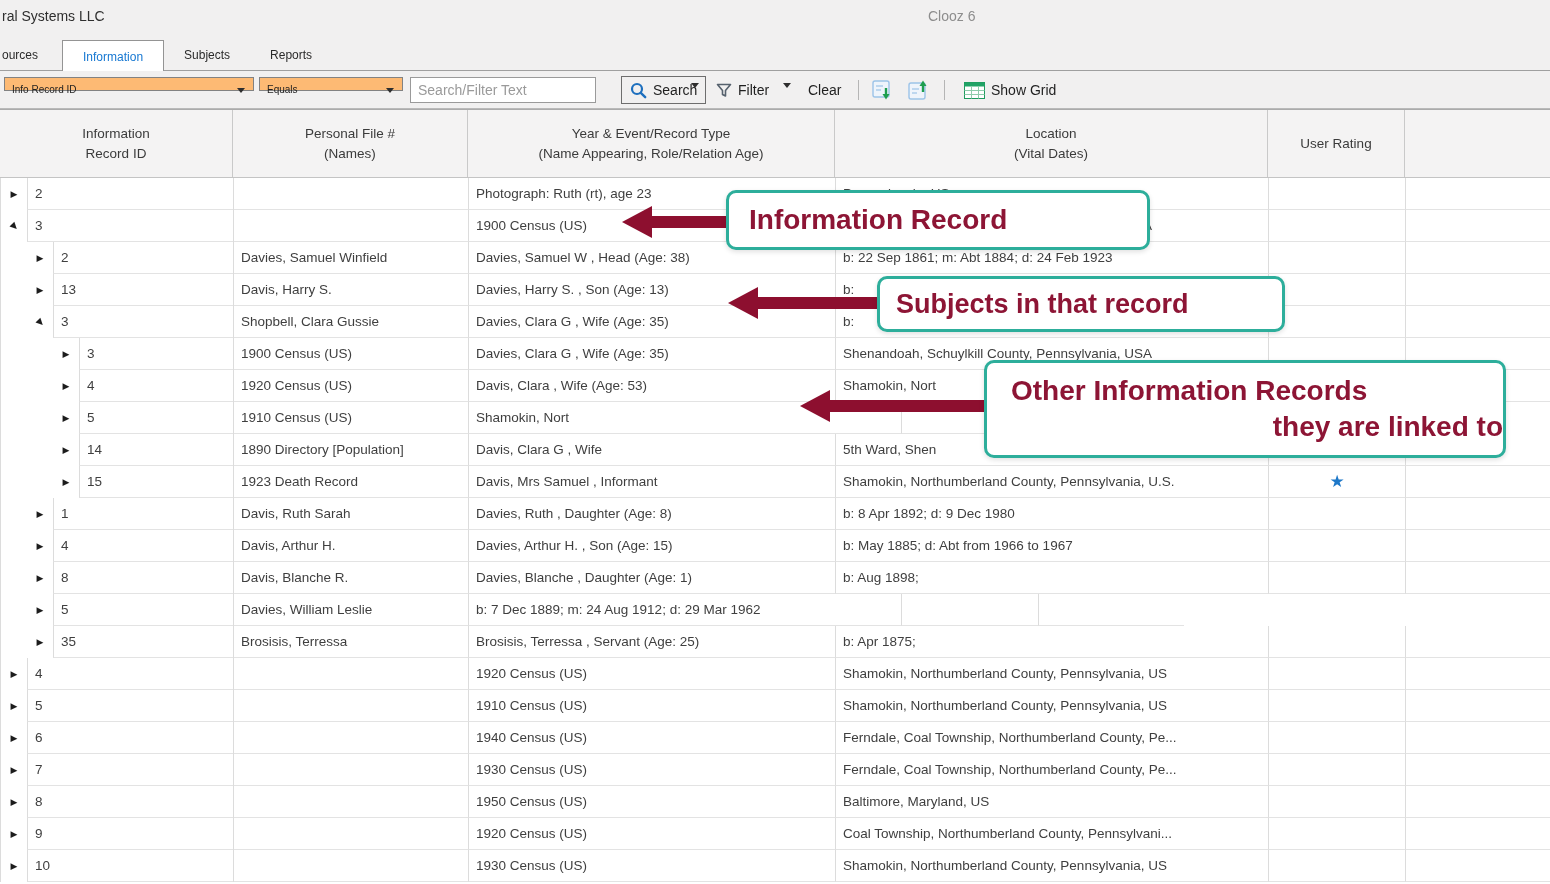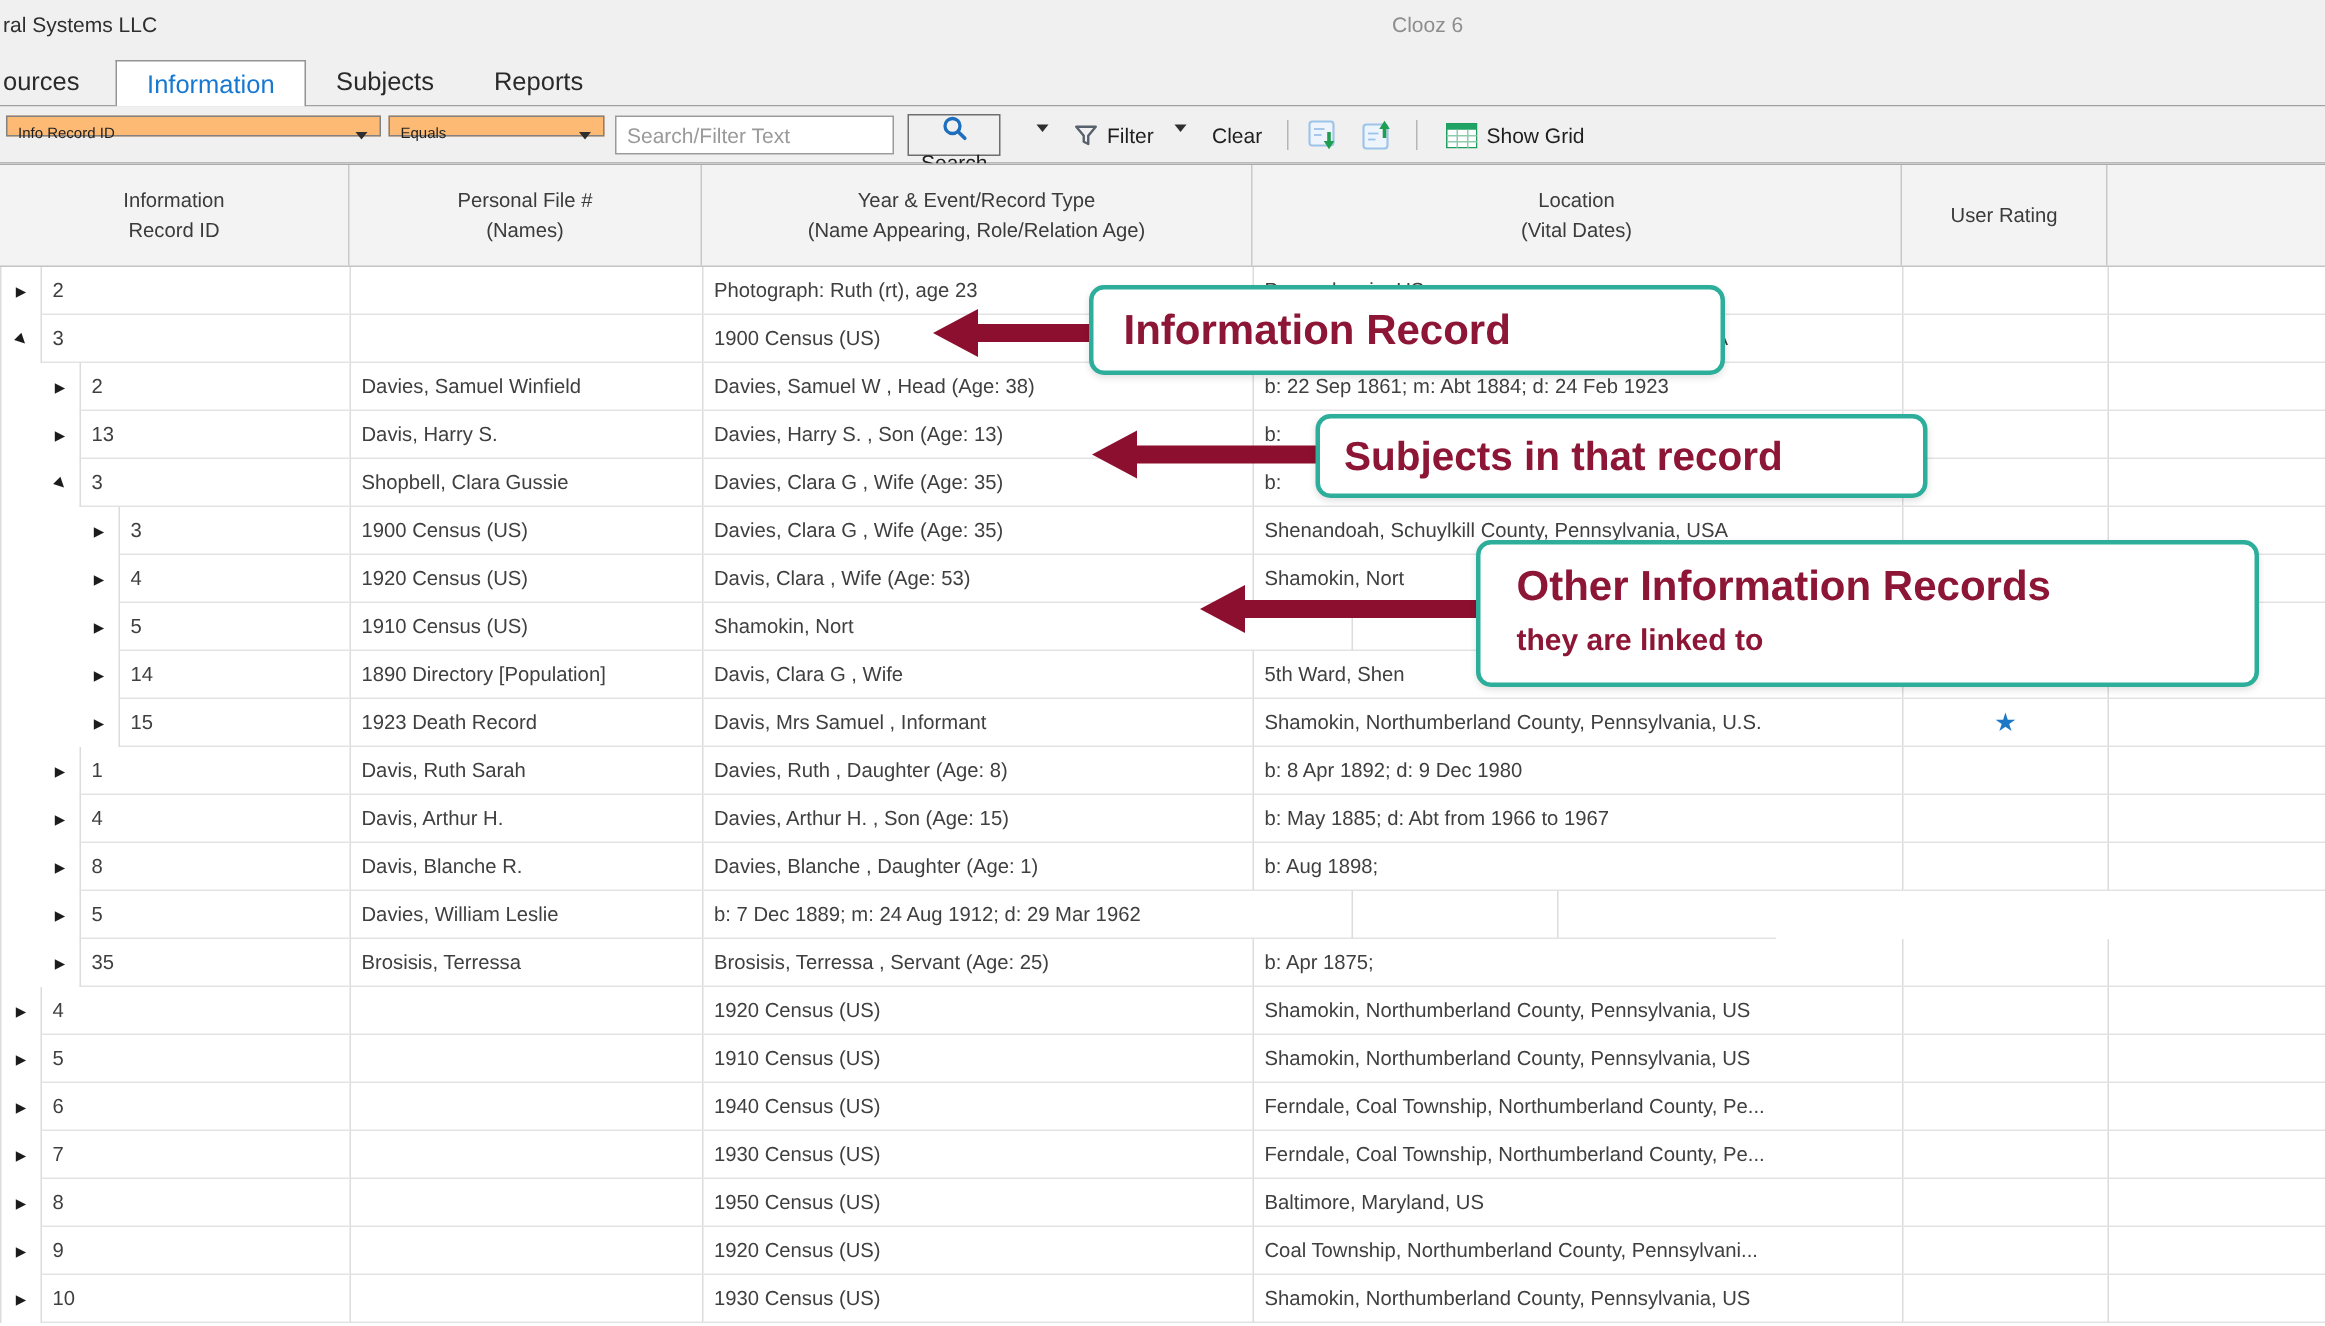--- a/index.html
+++ b/index.html
@@ -6,21 +6,21 @@
   body{width:1550px;height:884px;overflow:hidden;font-family:"Liberation Sans",sans-serif;background:#fff;}
   #app{position:relative;width:1550px;height:884px;background:#fff;}
 
   
   .titlebar{position:absolute;left:0;top:0;width:1550px;height:40px;background:#f1f0f0;}
   .title-left{position:absolute;left:2px;top:8px;font-size:14px;color:#2f2f2f;}
   .title-center{position:absolute;left:928px;top:8px;font-size:14px;color:#8d8d8d;}
 
   
   .tabbar{position:absolute;left:0;top:40px;width:1550px;height:31px;background:#f1f0f0;border-bottom:1px solid #9f9f9f;box-sizing:border-box;display:flex;align-items:flex-end;}
-  .tab{height:30px;line-height:30px;padding:0 20px;font-size:17px;color:#2a2a2a;cursor:default;}
+  .tab{height:30px;line-height:30px;padding:0 20px;font-size:12px;color:#2a2a2a;cursor:default;}
   .tab.first{padding-left:2px;padding-right:24px;}
   .tab.active{background:#fff;border:1px solid #949494;border-bottom:none;color:#1778d2;height:31px;margin-bottom:-1px;box-sizing:border-box;padding-top:1px;}
 
   
   .toolbar{position:absolute;left:0;top:71px;width:1550px;height:38px;background:#f1f0f0;border-bottom:1px solid #b9b9b9;box-sizing:border-box;}
   .combo{position:absolute;top:6px;height:14px;background:#fdba74;border:1px solid #828282;box-sizing:border-box;font-size:10px;color:#1f1f1f;line-height:24px;padding-left:7px;}
   .combo .caret{position:absolute;right:8px;top:10px;}
   .caret{width:0;height:0;border-left:4px solid transparent;border-right:4px solid transparent;border-top:5px solid #2e2e2e;display:inline-block;}
   .txtinput{position:absolute;top:6px;height:26px;background:#fff;border:1px solid #9a9a9a;box-sizing:border-box;font-size:14px;color:#9a9a9a;line-height:24px;padding-left:7px;}
   .tbtn{position:absolute;top:5px;height:28px;display:flex;align-items:center;gap:6px;font-size:14px;color:#1f1f1f;padding:0 8px;box-sizing:border-box;}
@@ -44,21 +44,21 @@
   .indent{height:100%;}
   .expbox{width:26px;height:100%;display:flex;align-items:center;justify-content:center;flex:none;}
   .expglyph{font-size:9px;color:#1c1c1c;line-height:9px;}
   .expglyph.open{transform:rotate(45deg);}
   .cid{flex:1;box-sizing:border-box;border-left:1px solid #dcdcdc;border-bottom:1px solid #e3e3e3;font-size:13.5px;color:#3f3f3f;line-height:31px;padding-left:7px;white-space:nowrap;overflow:hidden;}
   .star{color:#1e78c8;font-size:17px;}
 
   
   .callout{position:absolute;background:#fff;border:3px solid #2dae9b;border-radius:10px;box-sizing:border-box;display:flex;flex-direction:column;justify-content:center;padding-left:20px;color:#8d1535;font-weight:700;z-index:10;box-shadow:0 2px 5px rgba(0,0,0,0.12);}
   .callout .l1{font-size:28px;line-height:36px;white-space:nowrap;}
-  .callout .l2{font-size:20px;line-height:36px;white-space:nowrap;}
+  .callout .l2{font-size:28px;line-height:36px;white-space:nowrap;text-align:right;}
   .arrow{position:absolute;z-index:9;}
 
   
   .icon{display:inline-block;flex:none;}
 </style>
 </head>
 <body>
 
 <div id="app">
 
@@ -78,21 +78,21 @@
     <div class="combo" style="left:4px;width:250px;">
       <span>Info Record ID</span>
       <span class="caret"></span>
     </div>
     <div class="combo" style="left:259px;width:144px;">
       <span>Equals</span>
       <span class="caret"></span>
     </div>
     <div class="txtinput" style="left:410px;width:186px;">Search/Filter Text</div>
 
-    <div class="tbtn bordered" style="left:605px;flex-direction:column;">
+    <div class="tbtn bordered" style="left:621px;">
       <svg class="icon" width="17" height="17" viewBox="0 0 17 17">
         <circle cx="7" cy="7" r="5" fill="none" stroke="#1d6fbe" stroke-width="2.2"></circle>
         <line x1="10.8" y1="10.8" x2="15.2" y2="15.2" stroke="#1d6fbe" stroke-width="2.4" stroke-linecap="round"></line>
       </svg>
       <span>Search</span>
     </div>
     <span class="caret dropbtn" style="left:691px;"></span>
 
     <div class="tbtn" style="left:708px;">
       <svg class="icon" width="16" height="15" viewBox="0 0 16 15">

